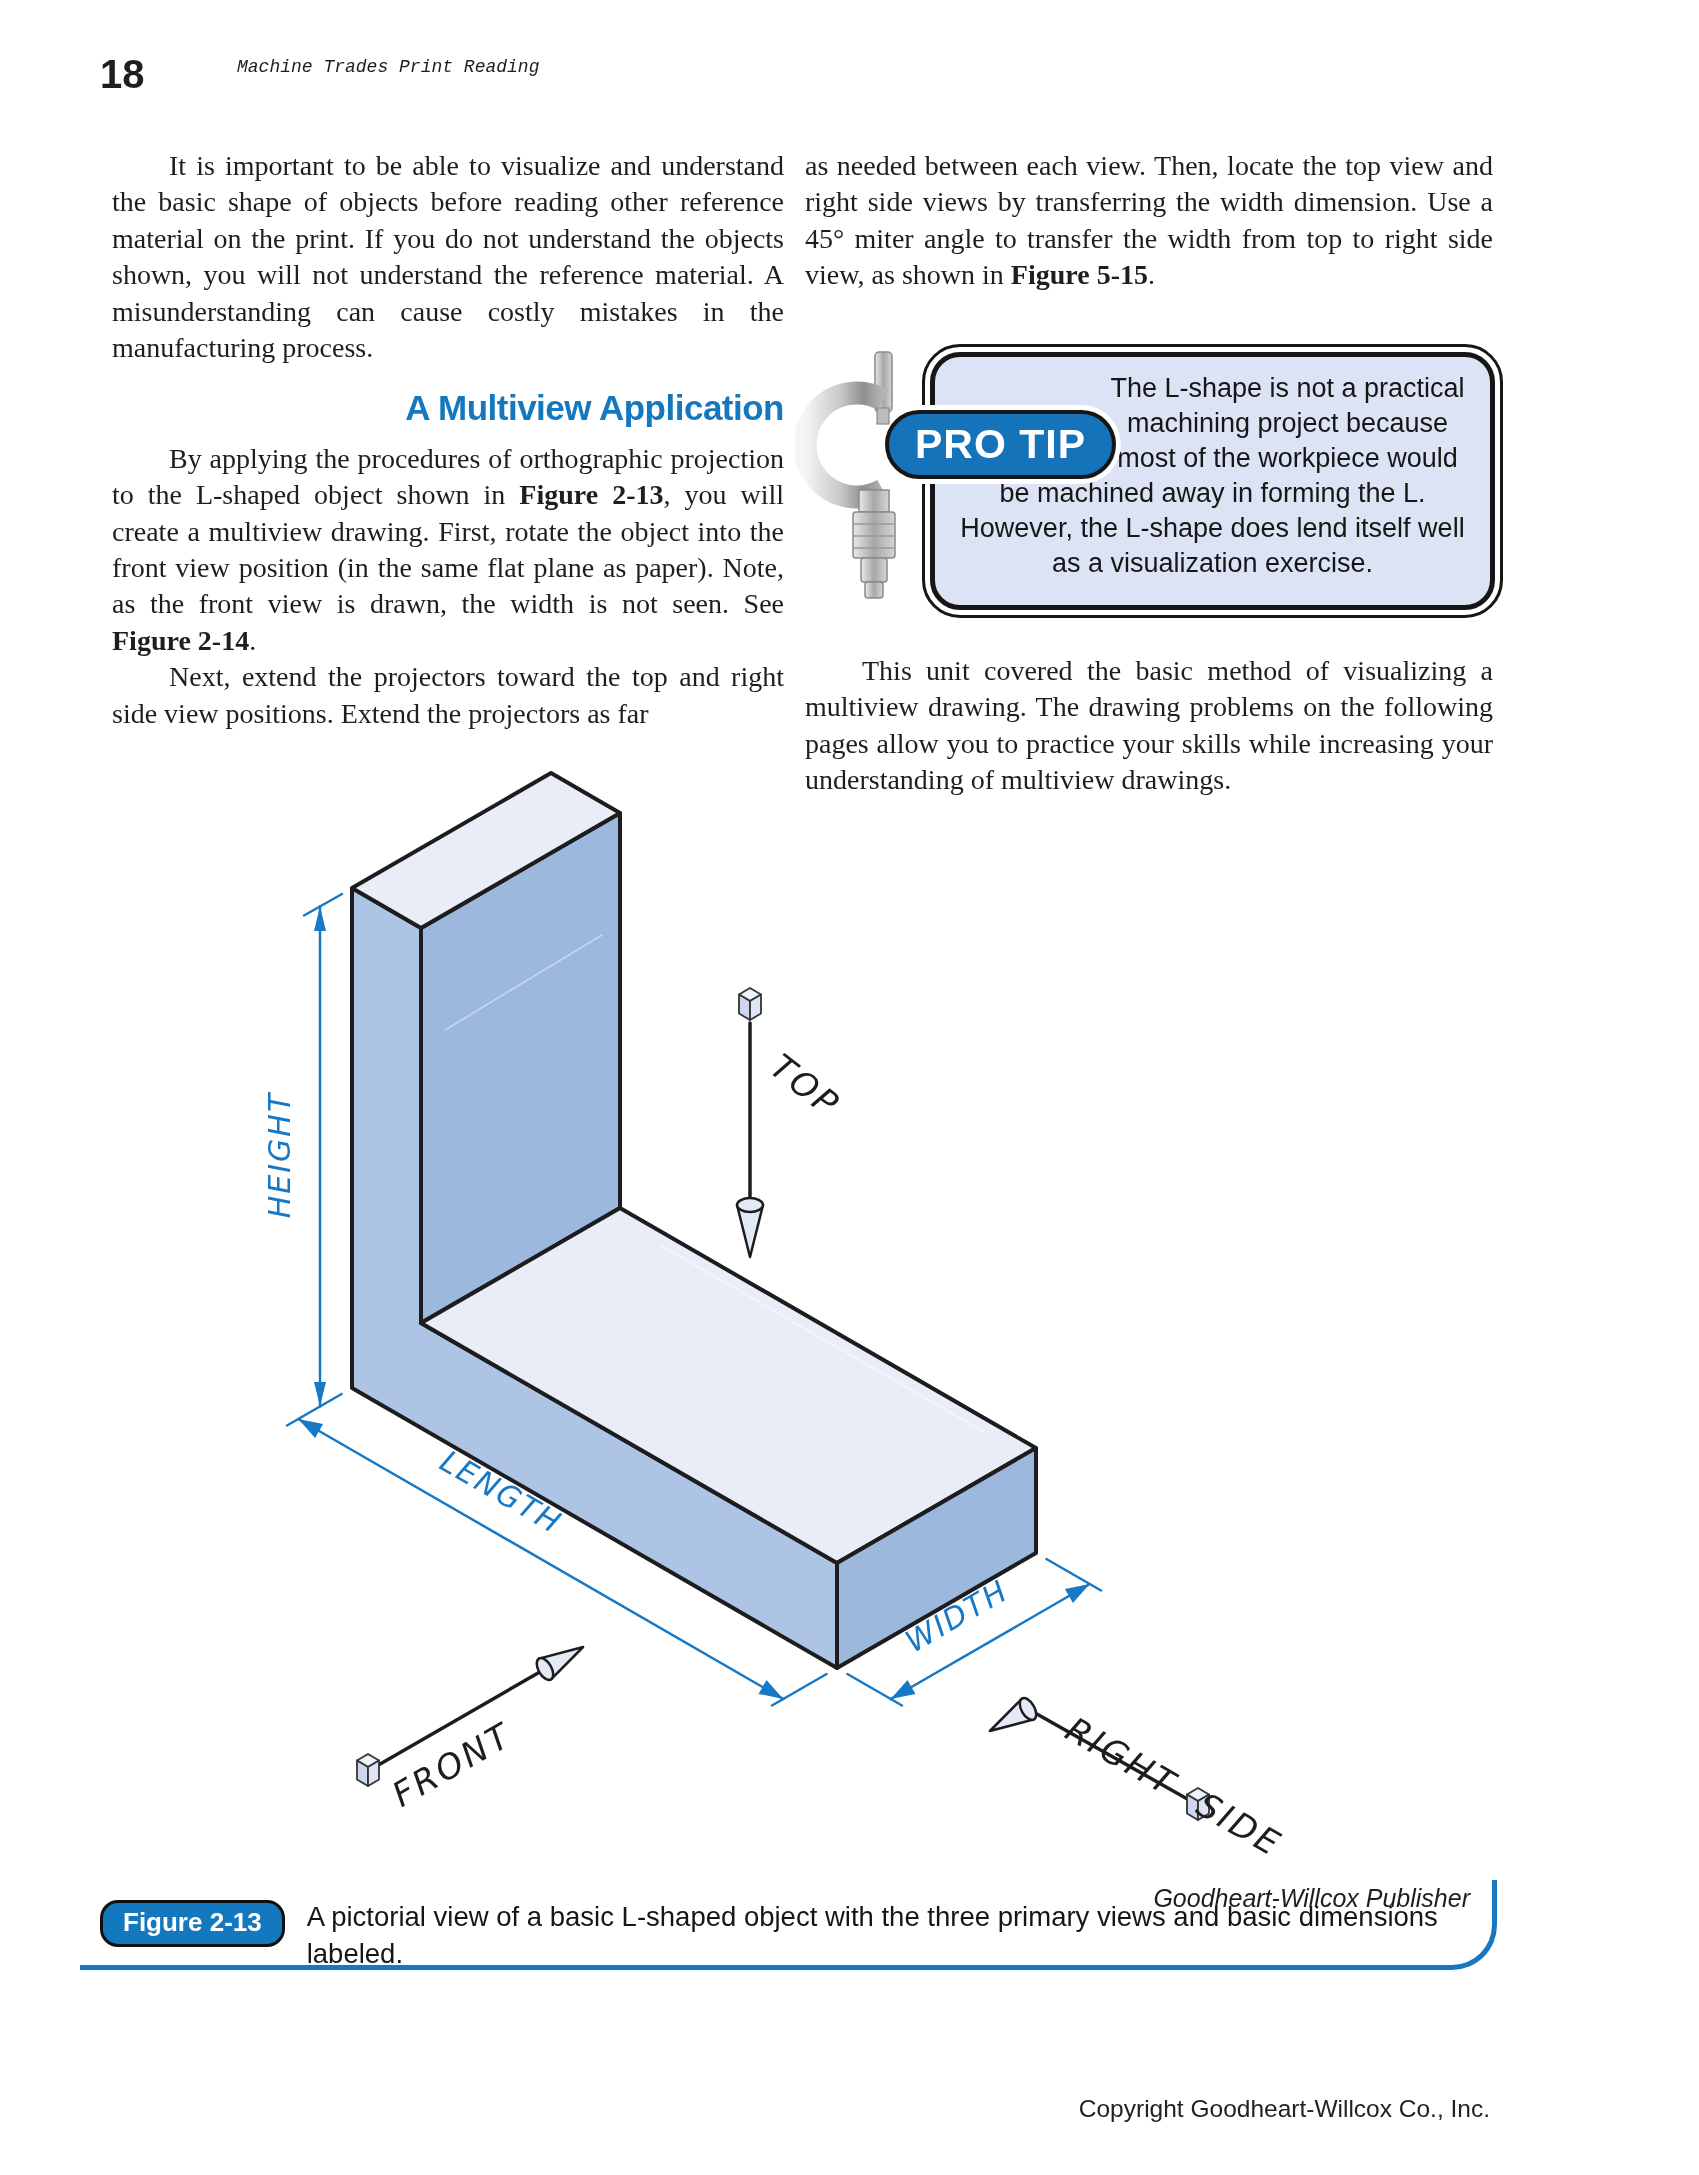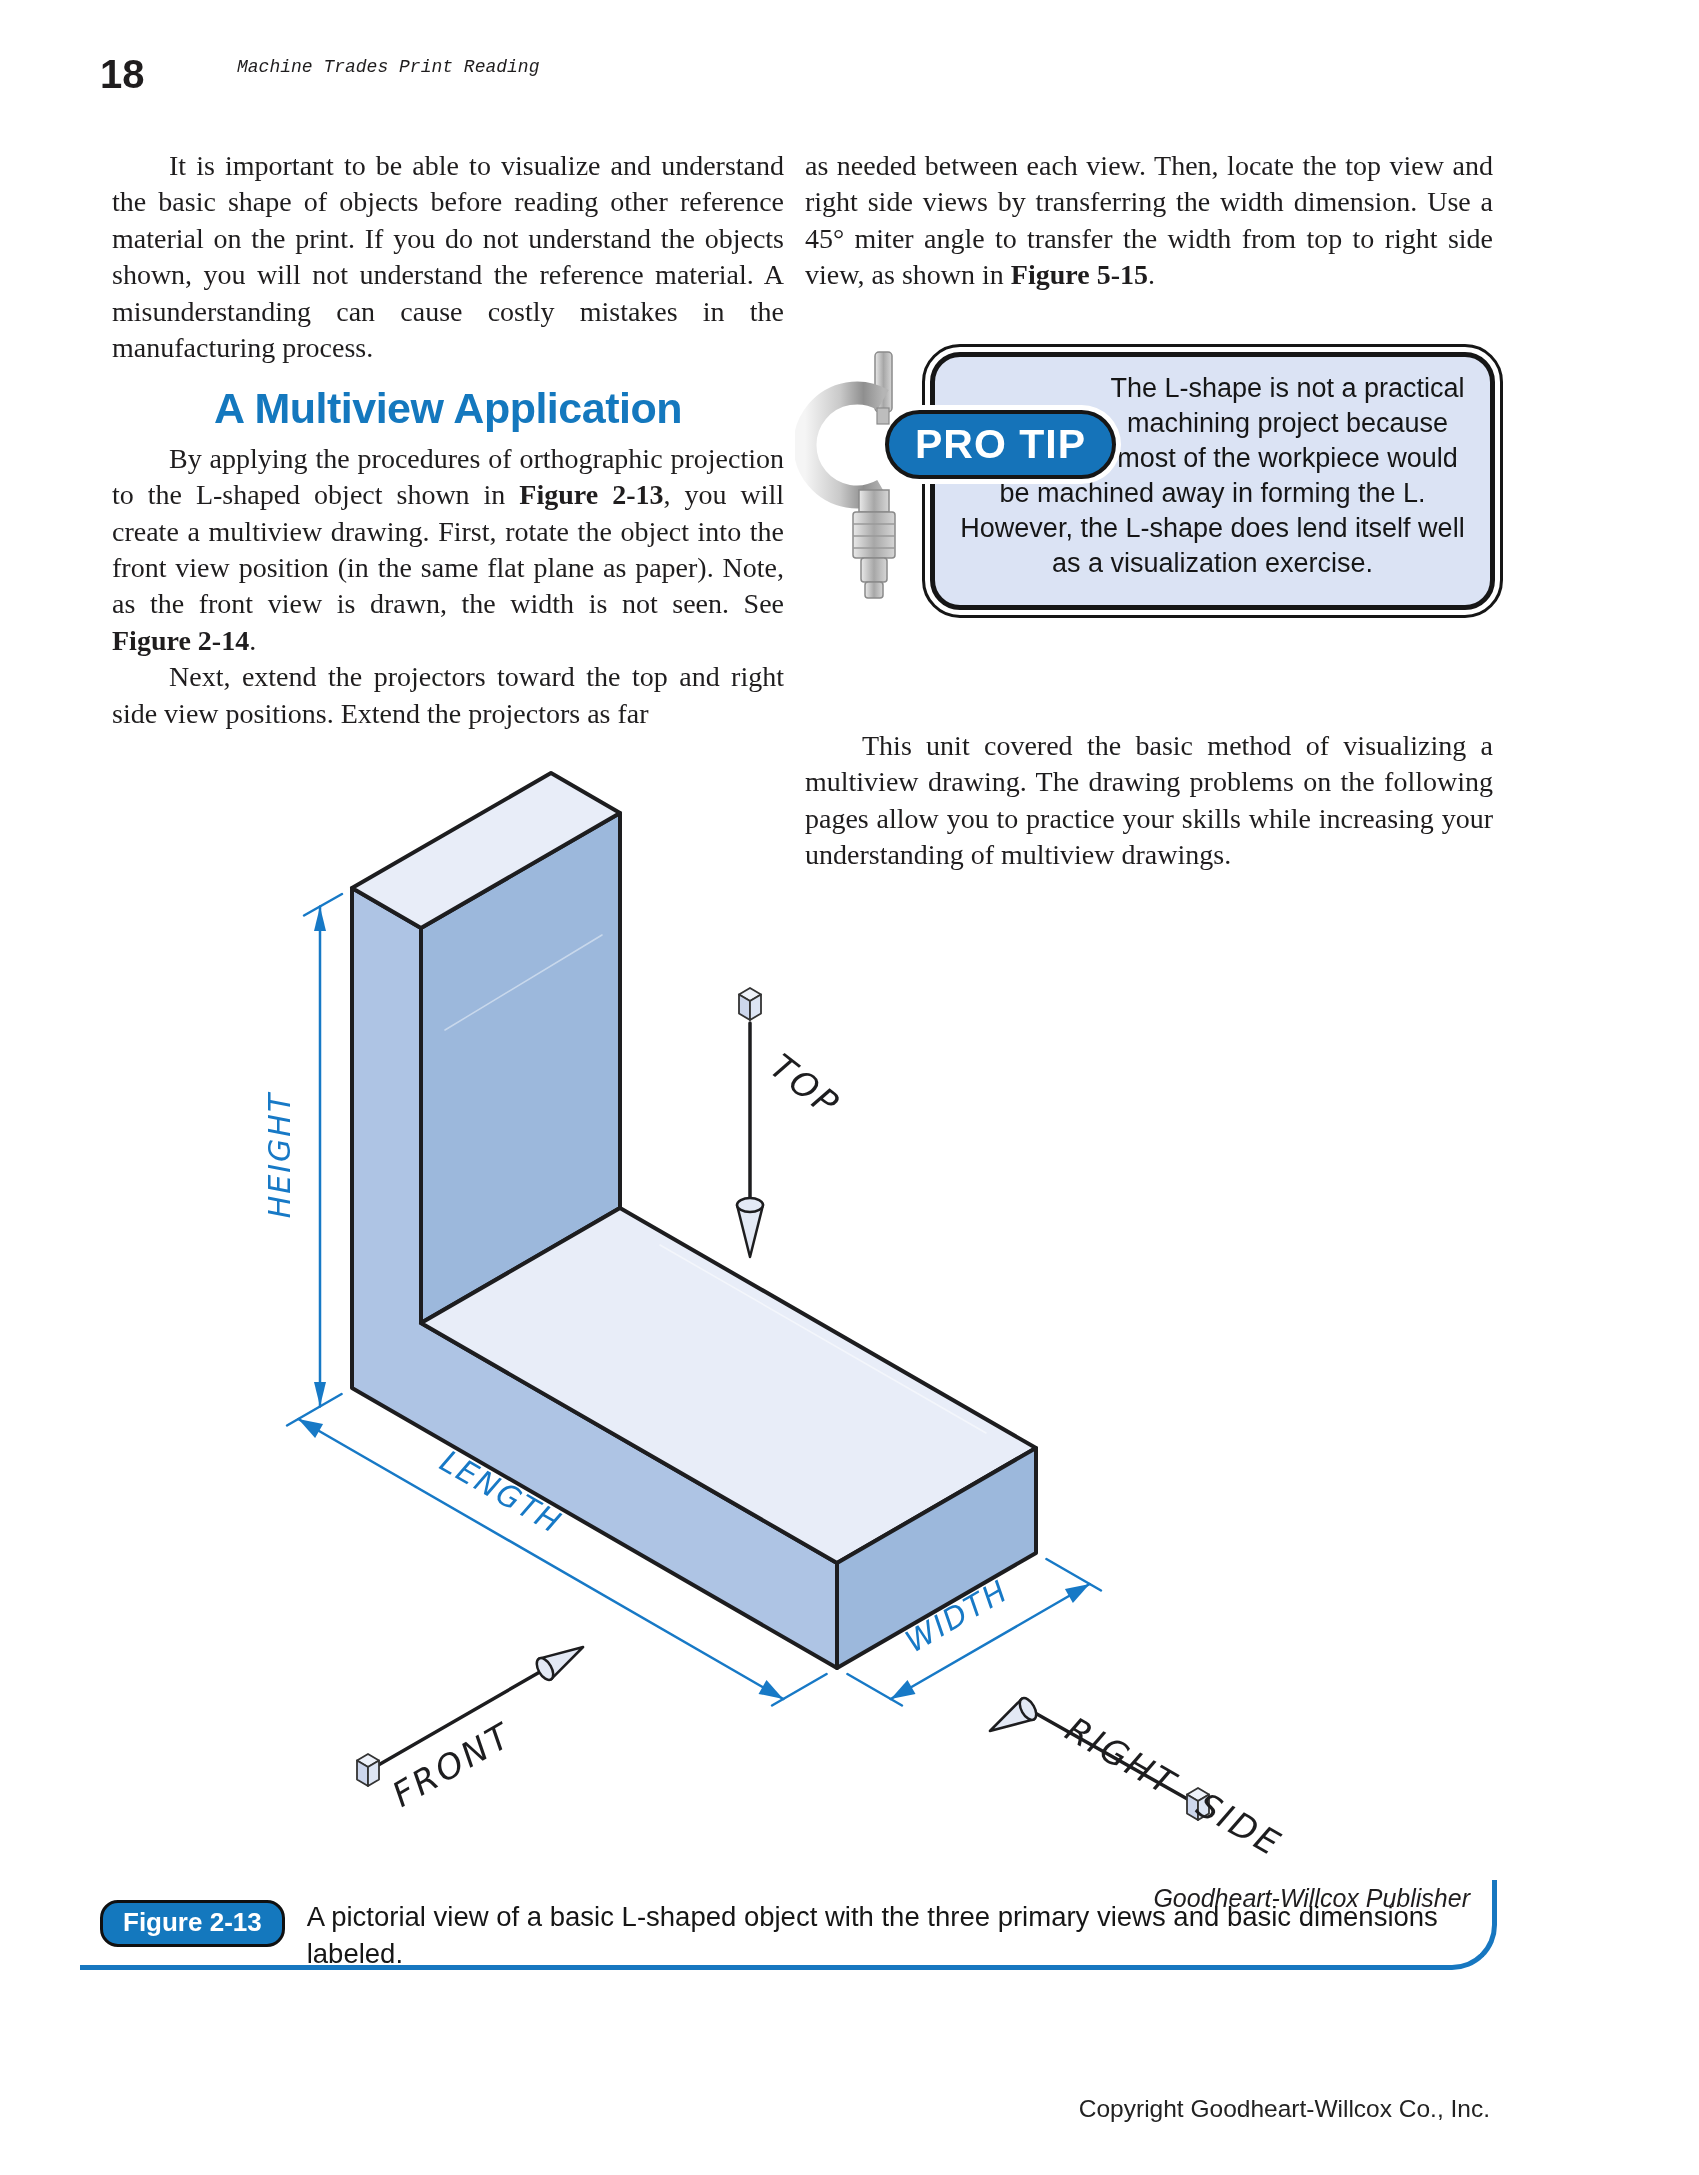--- a/index.html
+++ b/index.html
@@ -9,21 +9,21 @@
 
   
   .pagenum{font-family:"Liberation Sans",sans-serif;font-weight:bold;font-size:40px;}
   .runtitle{font-family:Liberation Mono, monospace;font-style:italic;font-size:18px;}
 
   
   .col{font-size:28px;line-height:36.4px;text-align:justify;}
   .col p{margin:0;text-indent:57px;}
   .col p.noindent{text-indent:0;}
   .heading{font-family:"Liberation Sans",sans-serif;font-weight:bold;color:#1478be;
-           font-size:43px;letter-spacing:-0.5px;margin:24px 0 14px 0;text-indent:0;text-align:center;}
+           font-size:35px;letter-spacing:-0.5px;margin:24px 0 14px 0;text-indent:0;text-align:right;}
   b{font-weight:bold;}
 
   
   .protip-box{position:absolute;left:930px;top:352px;width:565px;height:258px;box-sizing:border-box;
       background:#dbe3f4;border:5px solid #161616;border-radius:30px;
       outline:3px solid #161616;outline-offset:5px;z-index:1;}
   .protip-inner{position:absolute;inset:0;padding:14px 16px 20px 16px;
       font-family:"Liberation Sans",sans-serif;font-size:27px;line-height:35px;color:#161616;
       text-align:center;}
   .protip-spacer{float:left;width:150px;height:103px;}
@@ -100,21 +100,21 @@
       <rect x="64" y="140" width="30" height="22" fill="url(#silverV)" stroke="#8a8a8a" stroke-width="1.5"></rect>
       <rect x="58" y="162" width="42" height="46" rx="3" fill="url(#silverV)" stroke="#8a8a8a" stroke-width="1.5"></rect>
       <line x1="58" y1="174" x2="100" y2="174" stroke="#9a9a9a" stroke-width="1.5"></line>
       <line x1="58" y1="186" x2="100" y2="186" stroke="#9a9a9a" stroke-width="1.5"></line>
       <line x1="58" y1="198" x2="100" y2="198" stroke="#9a9a9a" stroke-width="1.5"></line>
       <rect x="66" y="208" width="26" height="24" rx="3" fill="url(#silverV)" stroke="#8a8a8a" stroke-width="1.5"></rect>
       <rect x="70" y="232" width="18" height="16" rx="3" fill="url(#silverV)" stroke="#8a8a8a" stroke-width="1.5"></rect>
     </g>
   </svg>
 
-  <div class="abs col" style="left:805px;top:728px;width:688px;">
+  <div class="abs col" style="left:805px;top:653px;width:688px;">
     <p><span>This unit covered the basic method of visualizing a multiview drawing. The drawing problems on the following pages allow you to practice your skills while increasing your understanding of multiview drawings.</span></p>
   </div>
 
   <svg class="figsvg" width="1300" height="1115" viewBox="0 0 1300 1115">
     <g stroke-linejoin="round" stroke-linecap="round">
 
       <g stroke="#1d1d1f" stroke-width="4">
         <polygon points="212,623 697,903 697,798 281,558 281,163 212,123" fill="#aec4e4"></polygon>
         <polygon points="281,163 480,48 480,443 281,558" fill="#9cb8dc"></polygon>
         <polygon points="281,558 480,443 896,683 697,798" fill="#e8edf8"></polygon>

